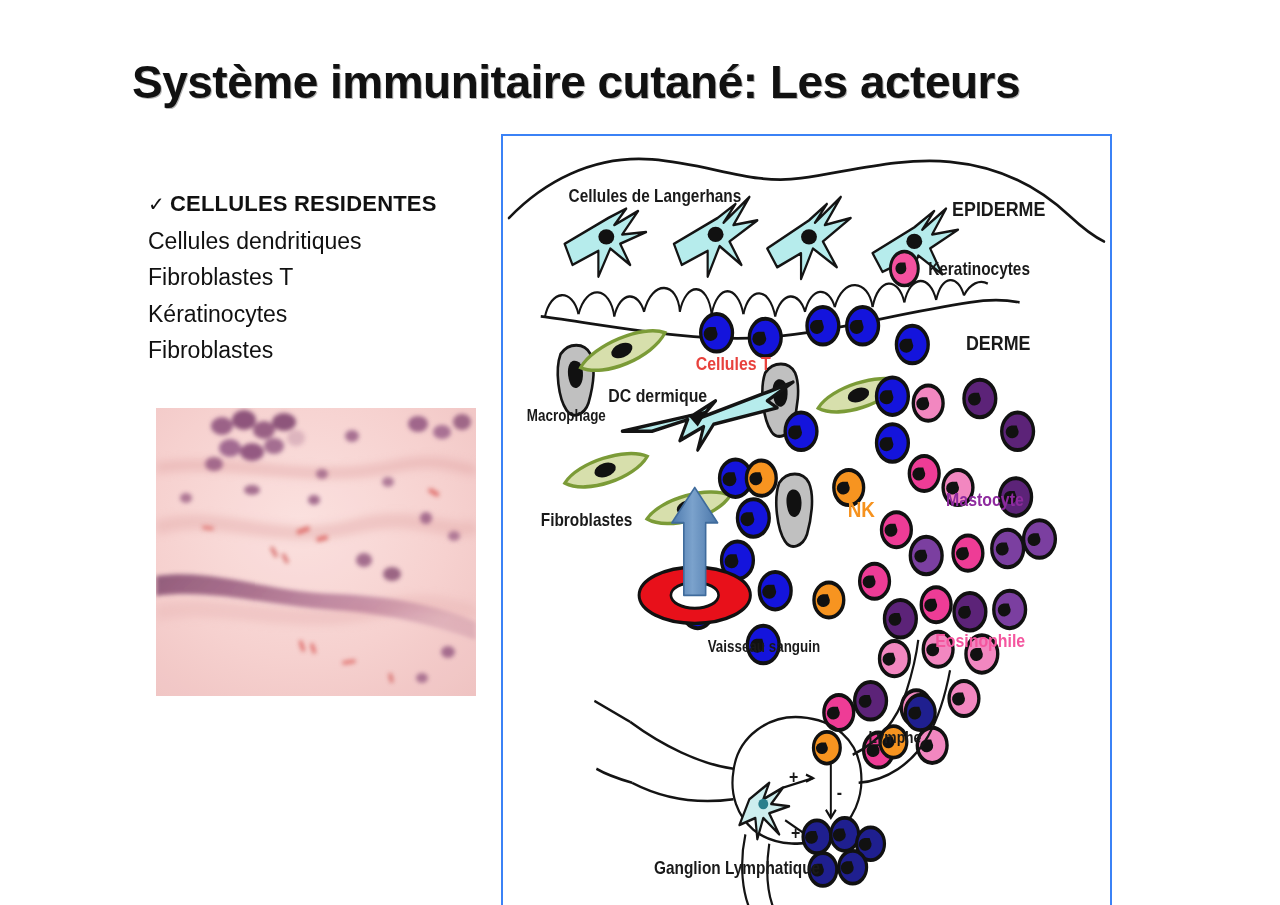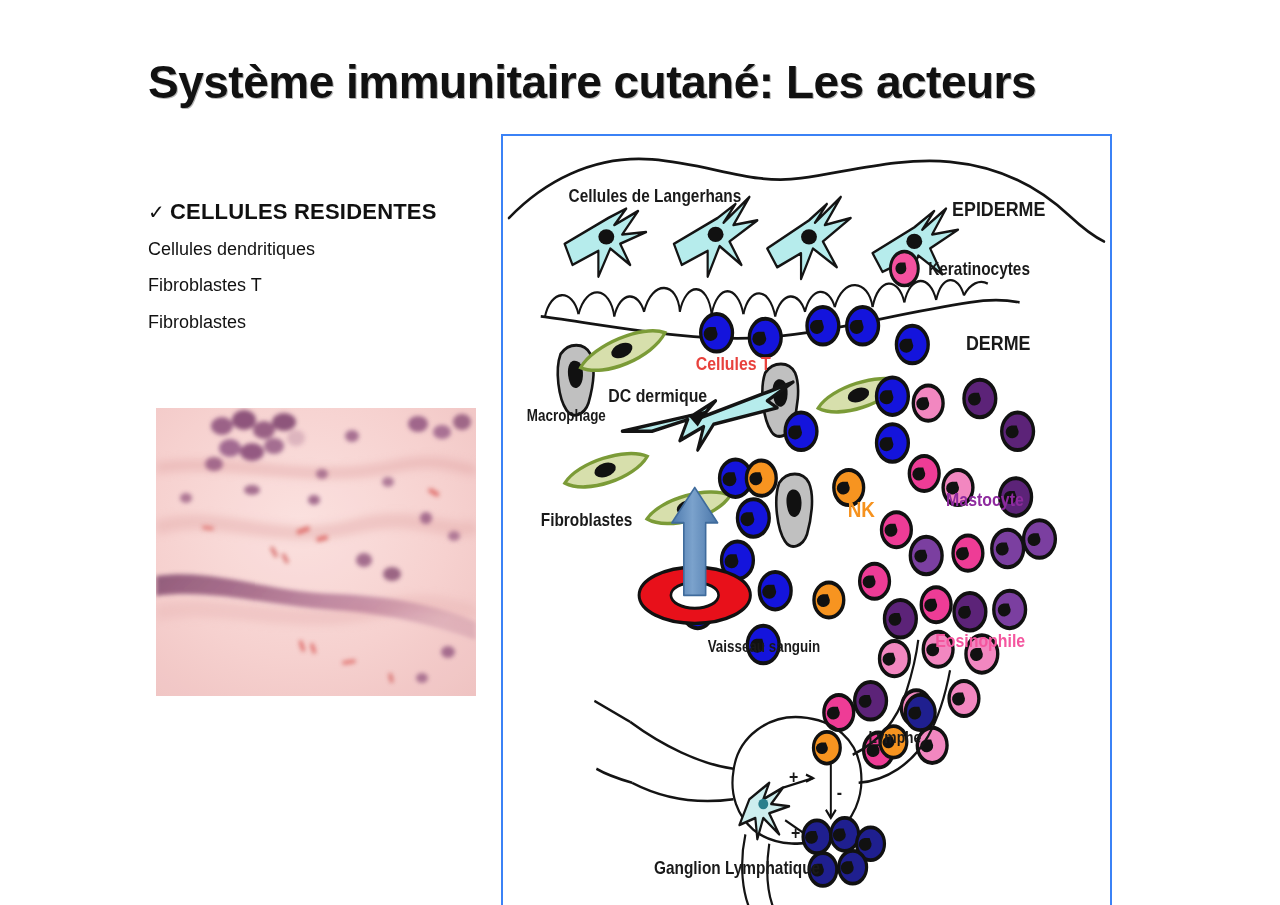--- a/index.html
+++ b/index.html
@@ -13,42 +13,42 @@
     height: 905px;
     position: relative;
     overflow: hidden;
     font-family: "Liberation Sans", sans-serif;
     color: #000000;
   }
 
   
   #slide-title {
     position: absolute;
-    left: 148px;
+    left: 132px;
     top: 58px;
     width: 980px;
     font-family: "Liberation Sans", sans-serif;
     font-size: 46px;
     font-weight: bold;
     letter-spacing: -0.5px;
     line-height: 1.05;
     color: #111111;
     white-space: nowrap;
     text-shadow: 1px 1px 0 rgba(120,120,120,0.55);
   }
 
   
   #bullet-list {
     position: absolute;
     left: 148px;
-    top: 194px;
+    top: 186px;
     width: 340px;
   }
   .bullet-row {
-    font-size: 18px;
+    font-size: 23px;
     line-height: 36.5px;
     color: #111111;
     white-space: nowrap;
   }
   .bullet-row.heading {
     font-weight: bold;
     font-size: 22px;
     letter-spacing: 0.2px;
   }
   .check-mark {
@@ -91,20 +91,21 @@
 <body>
 
 <div id="slide-title">Système immunitaire cutané: Les acteurs</div>
 
 <div id="bullet-list">
   <div class="bullet-row heading">
     <span class="check-mark">✓</span><span>CELLULES RESIDENTES</span>
   </div>
   <div class="bullet-row">Cellules dendritiques</div>
   <div class="bullet-row">Fibroblastes T</div>
+  <div class="bullet-row">Kératinocytes</div>
   <div class="bullet-row">Fibroblastes</div>
 </div>
 
 <div id="histology-photo">
   <svg viewBox="0 0 320 288" width="320" height="288">
     <defs>
       <radialGradient id="hgBase" cx="45%" cy="40%" r="85%">
         <stop offset="0%" stop-color="#fbe0de"></stop>
         <stop offset="55%" stop-color="#f6cfcd"></stop>
         <stop offset="100%" stop-color="#eebebd"></stop>

